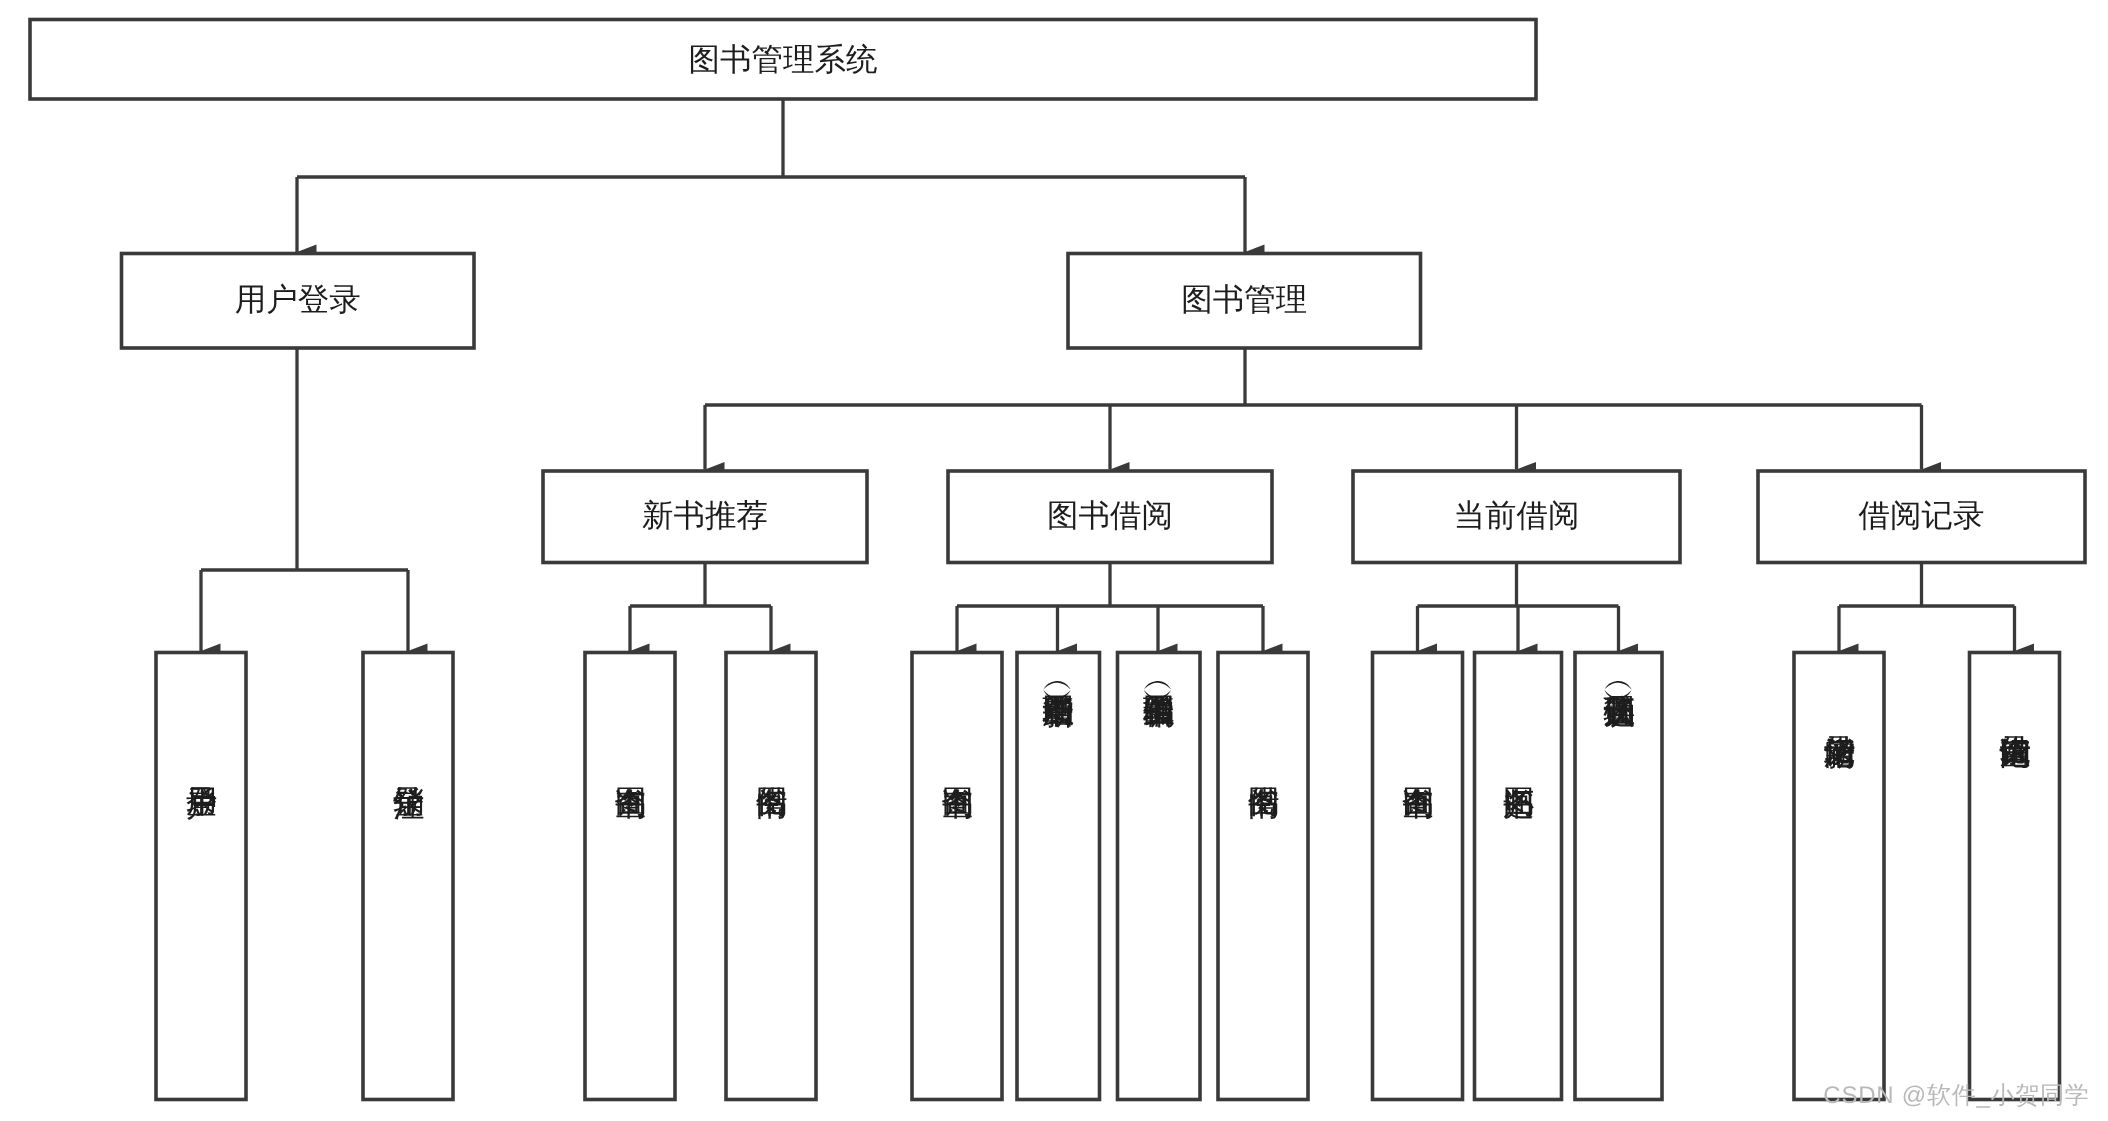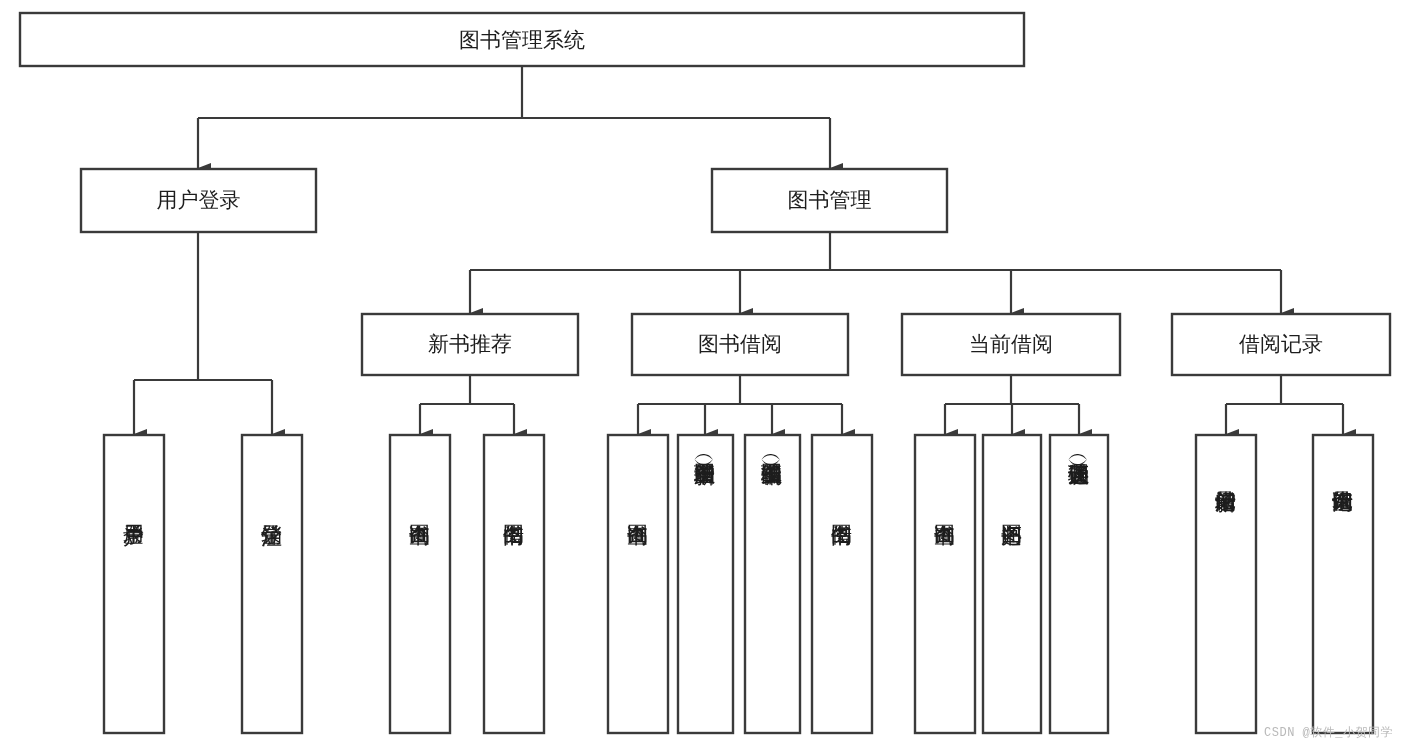--- a/index.html
+++ b/index.html
@@ -52,22 +52,22 @@
     font-size: 21px;
     fill: #1d1d1d;
     writing-mode: vertical-rl;
     text-orientation: upright;
     text-anchor: middle;
   }
   .watermark {
     position: absolute;
     right: 12px;
     bottom: 6px;
-    font-family: Liberation Mono, monospace;
-    font-size: 12px;
+    font-family: Liberation Sans, sans-serif;
+    font-size: 16px;
     color: #b9b9b9;
     letter-spacing: 0.5px;
     white-space: nowrap;
     user-select: none;
   }
 </style>
 </head>
 <body>
 
 <div id="diagram-root">

